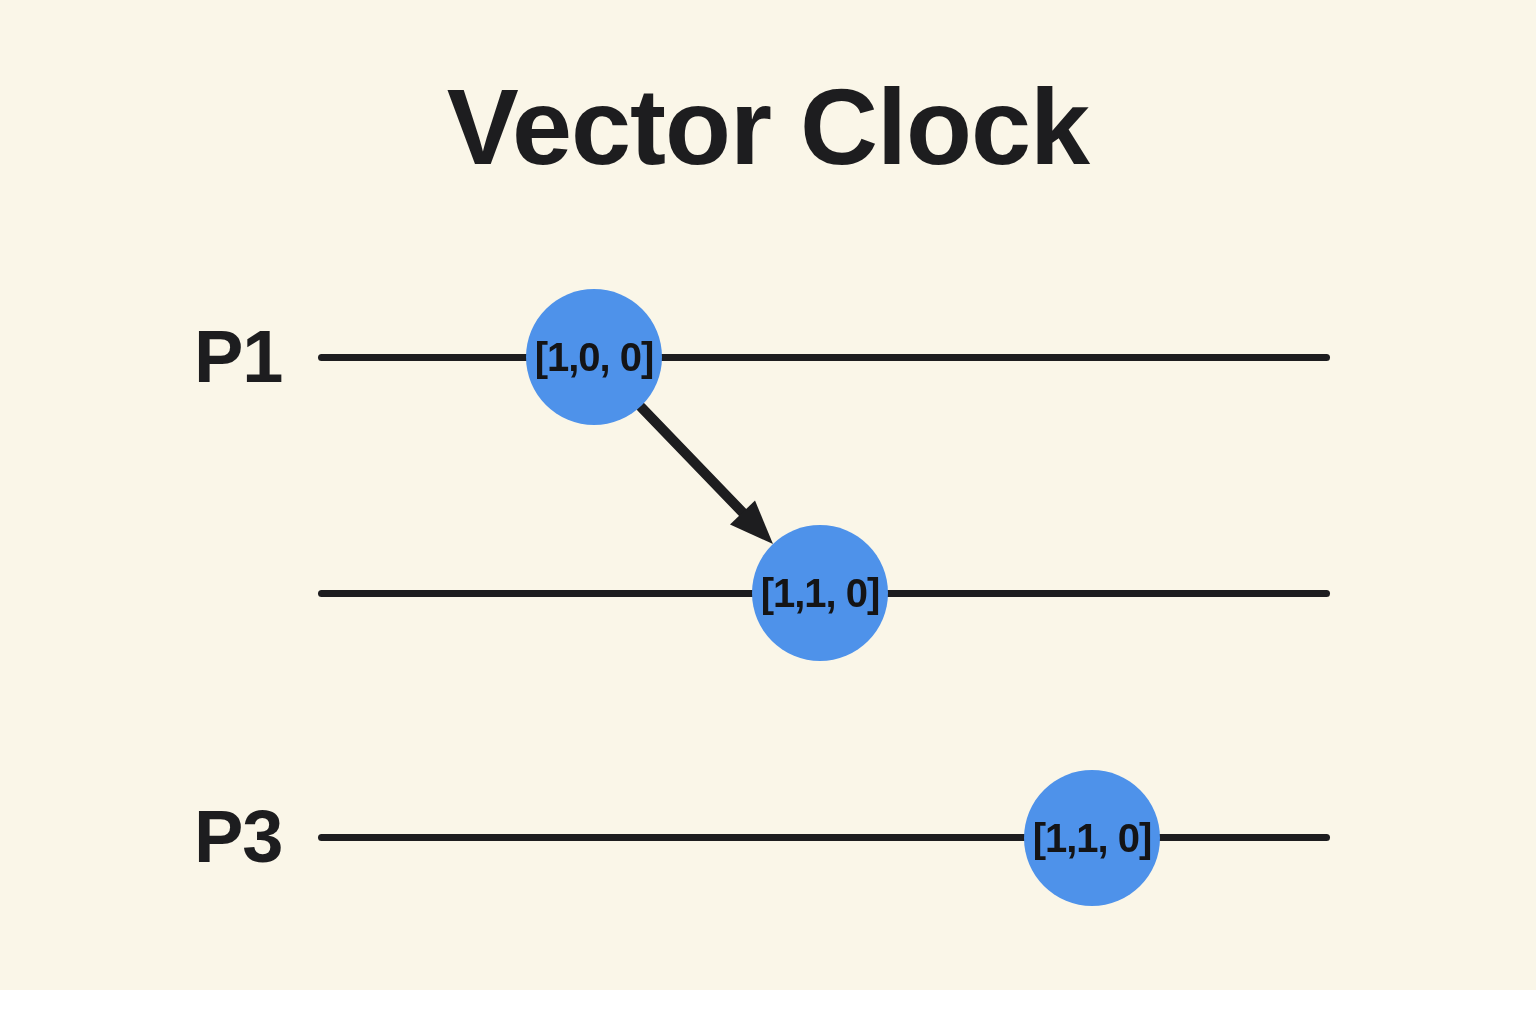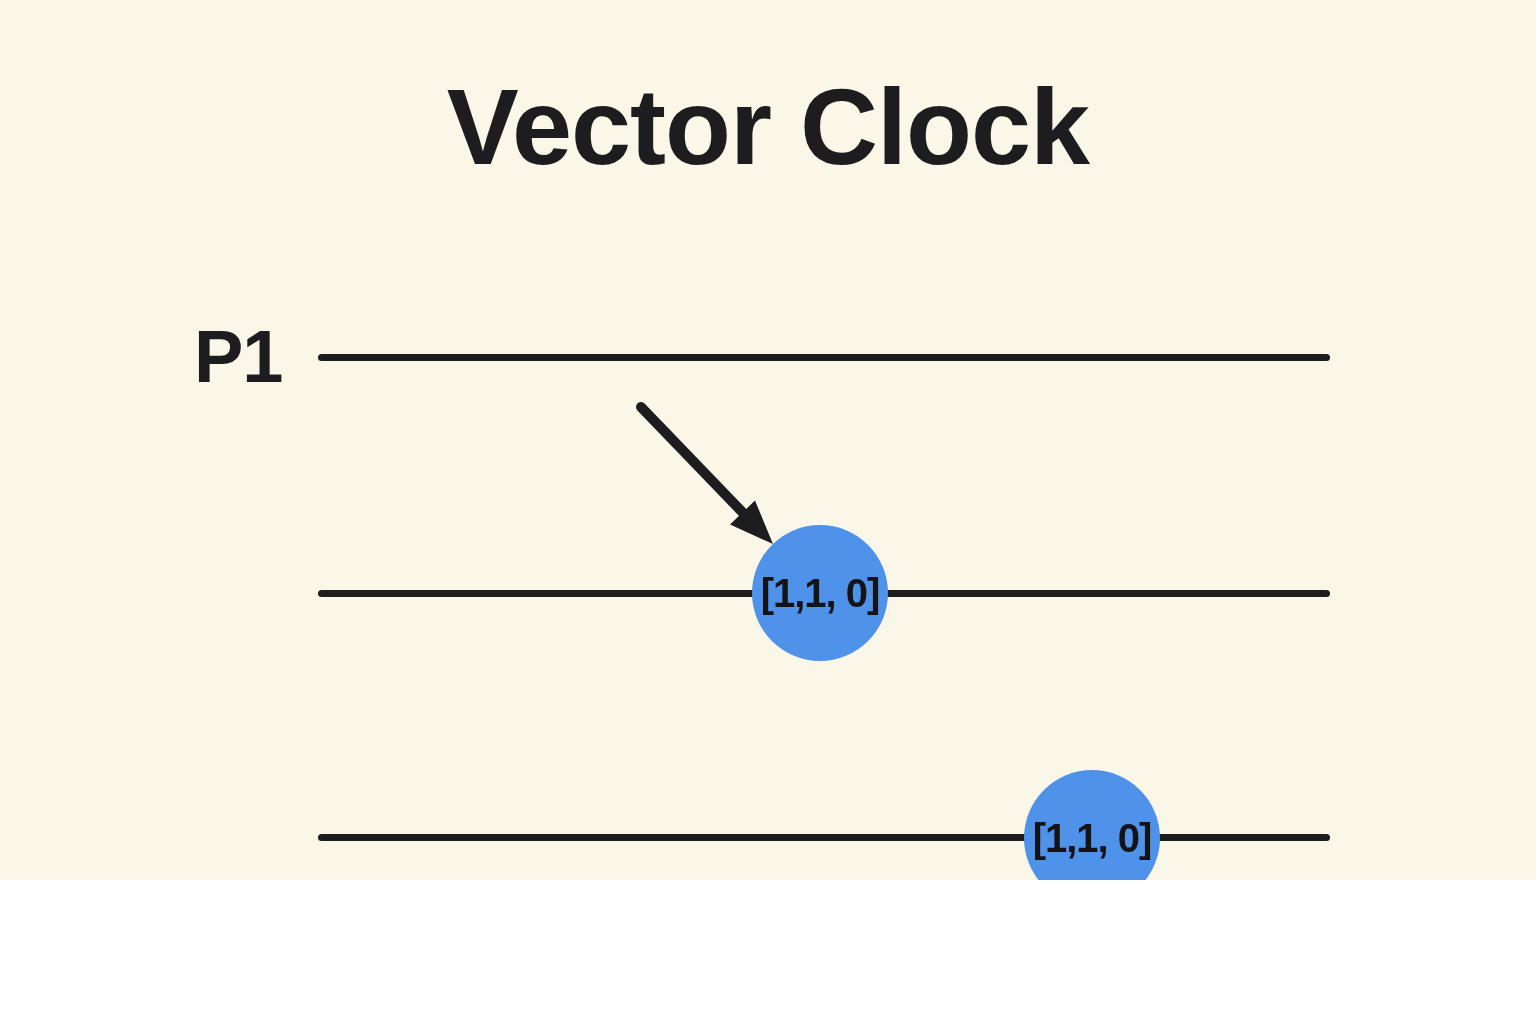--- a/index.html
+++ b/index.html
@@ -6,21 +6,21 @@
     --background:#FAF6E8;
     --ink:#1D1D1F;
     --event_fill:#4E92EA;
     --event_text:#141416;
   }
   *{margin:0;padding:0;box-sizing:border-box;}
   html,body{width:1536px;height:1024px;}
   body{font-family:"Liberation Sans", sans-serif;}
   .canvas{
     position:relative;
-    width:1536px;height:880px;
+    width:1536px;height:990px;
     background:var(--background);
     overflow:hidden;
   }
   .title{
     position:absolute;
     top:62px;left:0;width:1536px;
     text-align:center;
     font-size:108px;
     font-weight:700;
     letter-spacing:-1px;
@@ -78,26 +78,30 @@
 
 <div class="canvas">
 
   <h1 class="title">Vector Clock</h1>
 
   <div class="timeline tl-p1"></div>
   <div class="timeline tl-p2"></div>
   <div class="timeline tl-p3"></div>
 
   <div class="proc-label pl-p1">P1</div>
+  <div class="proc-label pl-p3">P3</div>
 
   <svg class="arrow-layer" viewBox="0 0 1536 1024" aria-hidden="true">
     <line x1="641" y1="407" x2="747" y2="517" stroke="#1D1D1F" stroke-width="10" stroke-linecap="round"></line>
     <polygon points="773,544 730,524.5 755,500.5" fill="#1D1D1F"></polygon>
   </svg>
 
+  <div class="event ev-p1">
+    <span class="clock">[1,0, 0]</span>
+  </div>
   <div class="event ev-p2">
     <span class="clock">[1,1, 0]</span>
   </div>
   <div class="event ev-p3">
     <span class="clock">[1,1, 0]</span>
   </div>
 
 </div>
 
 </body></html>

